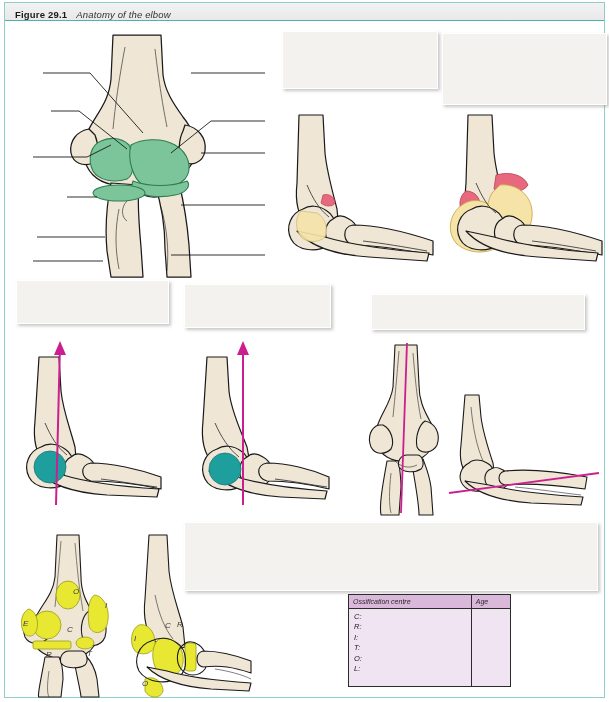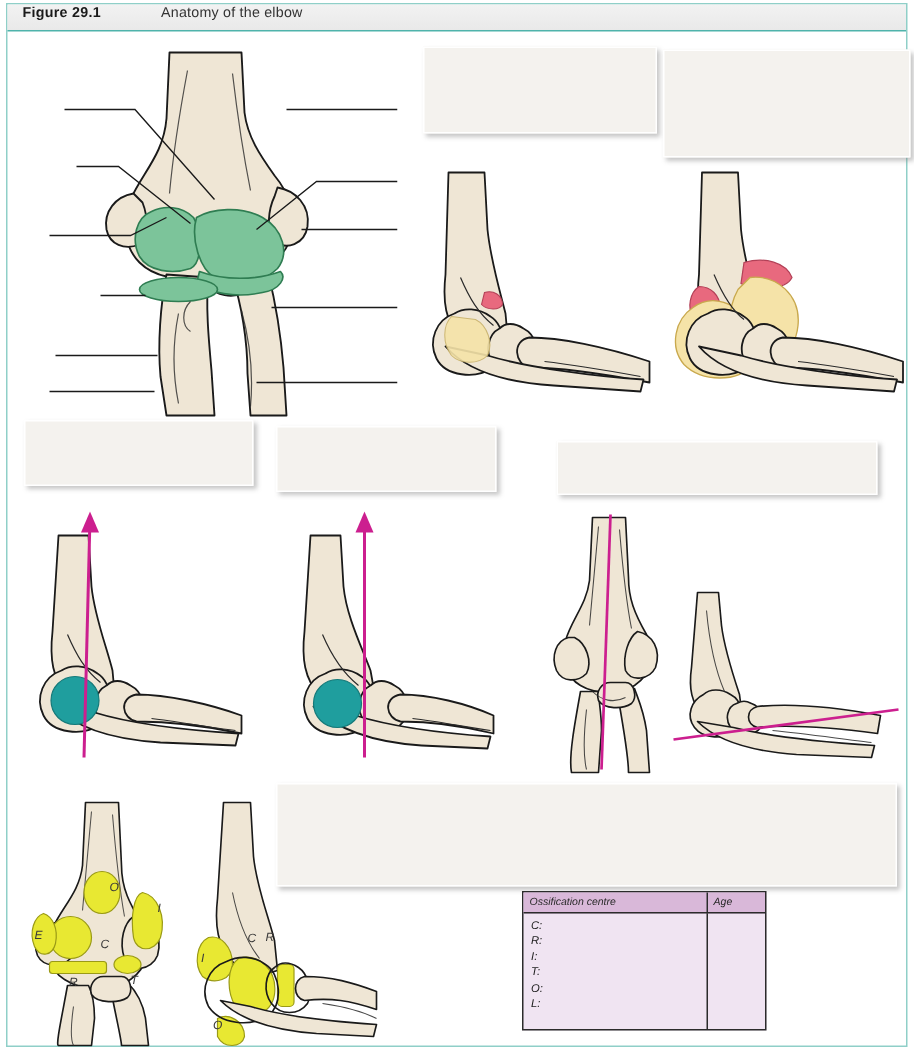--- a/index.html
+++ b/index.html
@@ -6,24 +6,24 @@
   body{width:609px;height:702px;font-family:"Liberation Sans",sans-serif;overflow:hidden;}
 
   #figure-frame{
     position:absolute; left:4px; top:2px; width:601px; height:696px;
     border:1.5px solid #8fcfc8; background:#ffffff; box-sizing:border-box;
   }
   #figure-header{
     position:absolute; left:0; top:0; width:100%; height:18px;
     background:linear-gradient(#f2f2f2,#e9e9e9);
     border-bottom:1.5px solid #4fb3ab; box-sizing:border-box;
-    display:flex; align-items:flex-start; padding-left:10px;gap:31px;
+    display:flex; align-items:flex-end; padding-left:10px;
   }
   #figure-number{font-size:9.5px;font-weight:bold;color:#1a1a1a;letter-spacing:.2px;}
-  #figure-title{font-size:9.5px;color:#333;margin-left:9px;letter-spacing:.15px;}
+  #figure-title{font-size:9.5px;color:#333;margin-left:9px;letter-spacing:.15px;font-style:italic;}
 
   .canvas{position:absolute;left:0;top:18px;width:598px;height:676px;}
 
   
   .blankbox{
     position:absolute; background:#f4f2ee;
     border:1px solid #ffffff;
     box-shadow:2px 2px 3px rgba(130,130,130,.45);
     box-sizing:border-box;
   }

